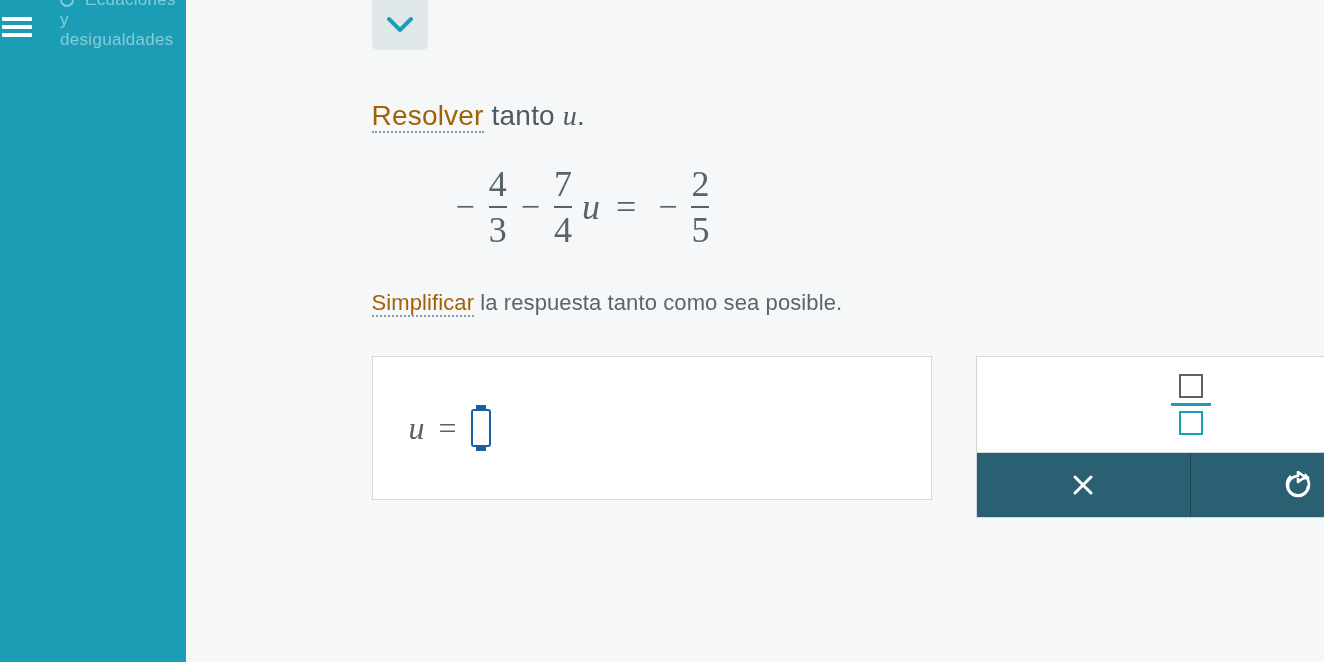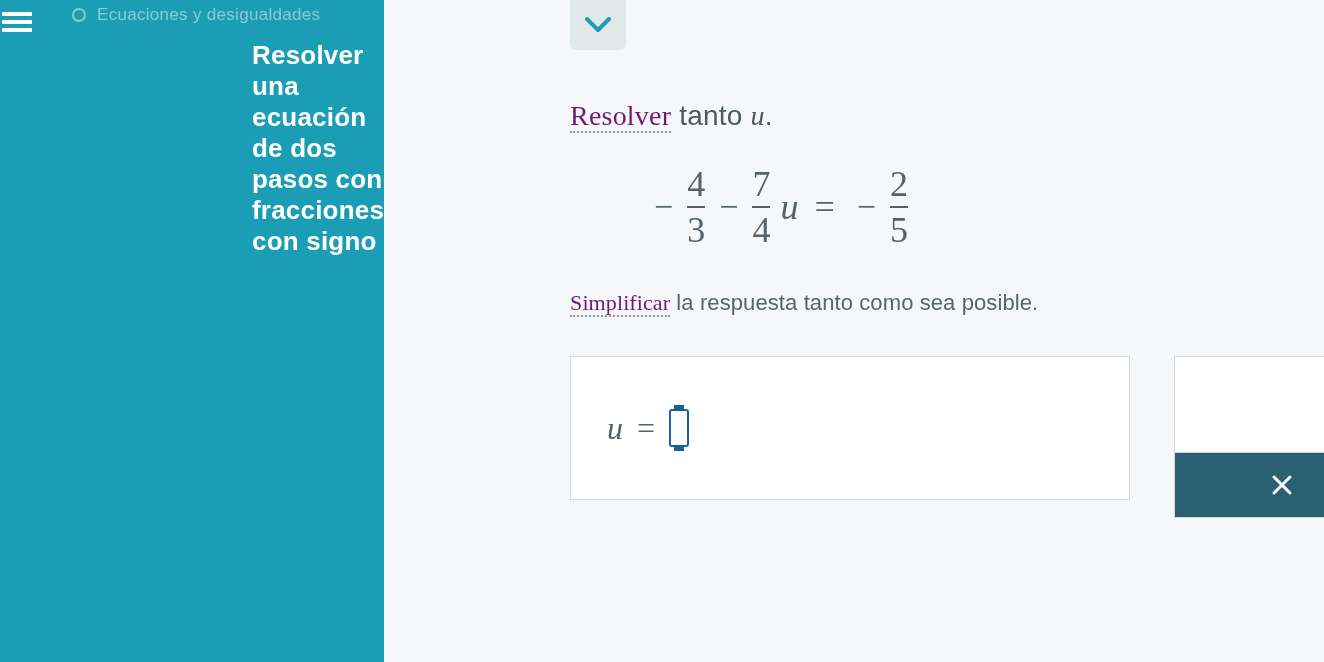--- a/index.html
+++ b/index.html
@@ -97,22 +97,21 @@
     }
     .chevron-tab svg { display: block; }
     .prompt {
       padding-top: 100px;
       font-size: 28px;
       color: #4d5a60;
       letter-spacing: .2px;
     }
     .prompt .underline, .instr .underline {
       border-bottom: 2px dotted #8a999f;
-      color: #701a75;
-      font-family: Liberation Serif, serif;
+      color: #a16207;
     }
     .italic-var { font-style: italic; font-family: 'Times New Roman', serif; }
     .equation {
       display: flex;
       align-items: center;
       font-family: 'Times New Roman', serif;
       font-size: 36px;
       color: #56636a;
       margin: 34px 0 34px 78px;
       gap: 4px;
@@ -221,21 +220,20 @@
       <div class="hamburger">
         <div class="line"></div>
         <div class="line"></div>
         <div class="line"></div>
       </div>
       <div class="crumb">
         <span class="crumb-dot"></span>
         <span>Ecuaciones y desigualdades</span>
       </div>
     </div>
-    <div class="title">Resolver una ecuación de dos pasos con fracciones con signo</div>
   </div>
 
   <div class="content">
 
     <div class="chevron-tab">
       <svg width="26" height="18" viewBox="0 0 26 18">
         <path d="M2 3 L13 14 L24 3" stroke="#1a9db5" stroke-width="4" fill="none" stroke-linecap="round" stroke-linejoin="round"></path>
       </svg>
     </div>
 

